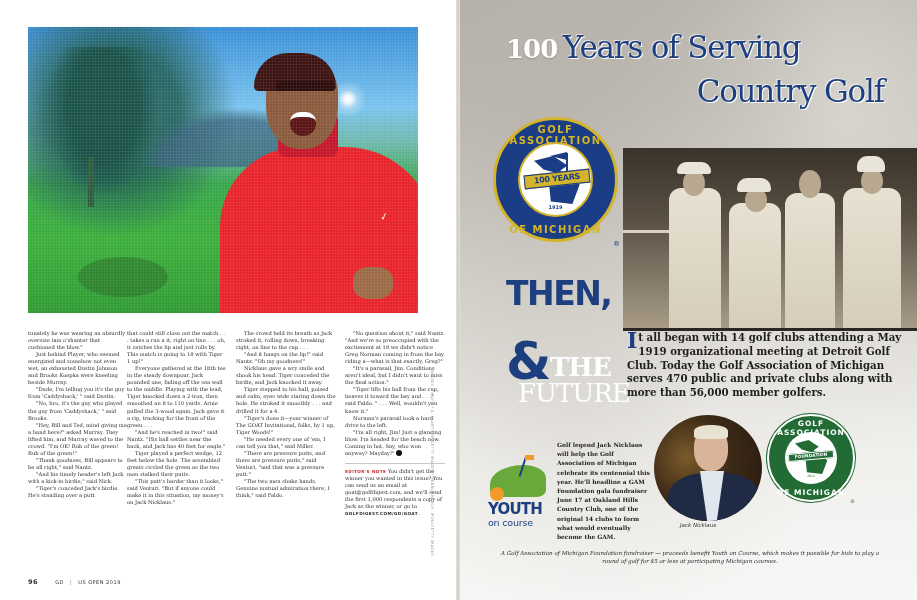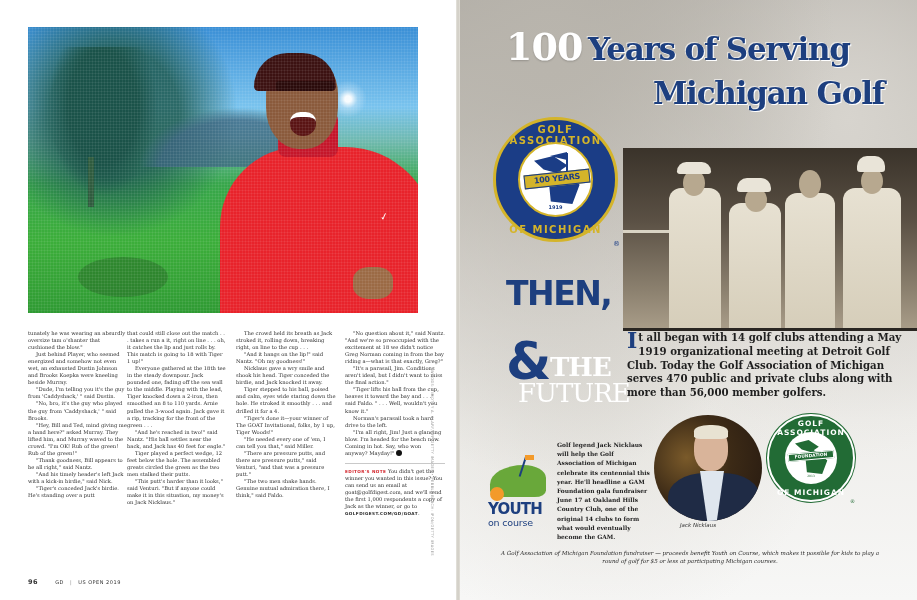--- a/index.html
+++ b/index.html
@@ -70,22 +70,22 @@
   
   .right-page {
     position: absolute; left: 460px; top: 0; width: 457px; height: 600px; overflow: hidden;
     background:
       radial-gradient(ellipse at 20% 10%, #b9b5ad 0%, transparent 55%),
       radial-gradient(ellipse at 85% 20%, #d7d4ce 0%, transparent 50%),
       radial-gradient(ellipse at 30% 60%, #e4e2dd 0%, transparent 55%),
       linear-gradient(180deg, #aeaaa3 0%, #c4c1ba 22%, #dddad5 45%, #efeeeb 70%, #f7f7f6 100%);
   }
   .headline { position: absolute; left: 46px; top: 28px; width: 390px; font-family: "DejaVu Serif", serif; font-weight: bold; line-height: 38px; }
-  .headline .num { color: #ffffff; font-size: 38px; letter-spacing: -1px; text-shadow: 0 1px 2px rgba(0,0,0,0.2); }
-  .headline .blue { color: #1d3f7f; font-size: 31px; letter-spacing: -1.2px; text-shadow: 1px 1px 0 #ffffff, -1px -1px 0 rgba(255,255,255,0.6); font-weight: bold; }
+  .headline .num { color: #ffffff; font-size: 26px; letter-spacing: -1px; text-shadow: 0 1px 2px rgba(0,0,0,0.2); }
+  .headline .blue { color: #1d3f7f; font-size: 31px; letter-spacing: -1.2px; text-shadow: 1px 1px 0 #ffffff, -1px -1px 0 rgba(255,255,255,0.6); font-weight: normal; }
   .headline .line2 { display: block; text-align: right; padding-right: 12px; }
 
   .gam-logo { position: absolute; left: 33px; top: 117px; width: 125px; height: 125px; border-radius: 50%; background: #1b3d86; border: 3px solid #d4b42a; }
   .gam-logo .inner { position: absolute; left: 22px; top: 22px; width: 75px; height: 75px; border-radius: 50%; background: #ffffff; border: 2px solid #d4b42a; }
   .gam-logo .mi-shape { position: absolute; left: 14px; top: 12px; width: 48px; height: 48px; background: #1b3d86;
     clip-path: polygon(0 10%, 40% 0, 70% 20%, 55% 30%, 72% 40%, 95% 60%, 80% 100%, 35% 95%, 30% 45%, 45% 35%, 20% 28%); }
   .gam-logo .flag { position: absolute; left: 46px; top: 9px; width: 2px; height: 46px; background: #1b3d86; }
   .gam-logo .pennant { position: absolute; left: 30px; top: 8px; width: 17px; height: 8px; background: #1b3d86; clip-path: polygon(0 50%, 100% 0, 100% 100%); }
   .gam-logo .banner { position: absolute; left: 4px; top: 28px; width: 66px; height: 14px; background: #d4b42a; border: 1px solid #1b3d86;
     transform: rotate(-6deg); font-family: "DejaVu Sans", sans-serif; font-weight: bold; font-size: 8px; color: #1b3d86; text-align: center; line-height: 12px; letter-spacing: -0.3px; }
@@ -223,21 +223,21 @@
   <div class="photo-credit">WOODS: TIMOTHY A. CLARY/AFP/GETTY IMAGES • PEBBLE BEACH: IPON/GETTY IMAGES</div>
 </div>
 
 <div class="gutter"></div>
 
 <div class="right-page">
 
   <div class="headline">
     <span class="num">100</span>
     <span class="blue">Years of Serving</span>
-    <span class="blue line2">Michigan Golf</span>
+    <span class="blue line2">Country Golf</span>
   </div>
 
   <div class="gam-logo">
     <div class="ring-top">GOLF ASSOCIATION</div>
     <div class="inner">
       <div class="mi-shape"></div>
       <div class="flag"></div>
       <div class="pennant"></div>
       <div class="banner">100 YEARS</div>
       <div class="year">1919</div>

